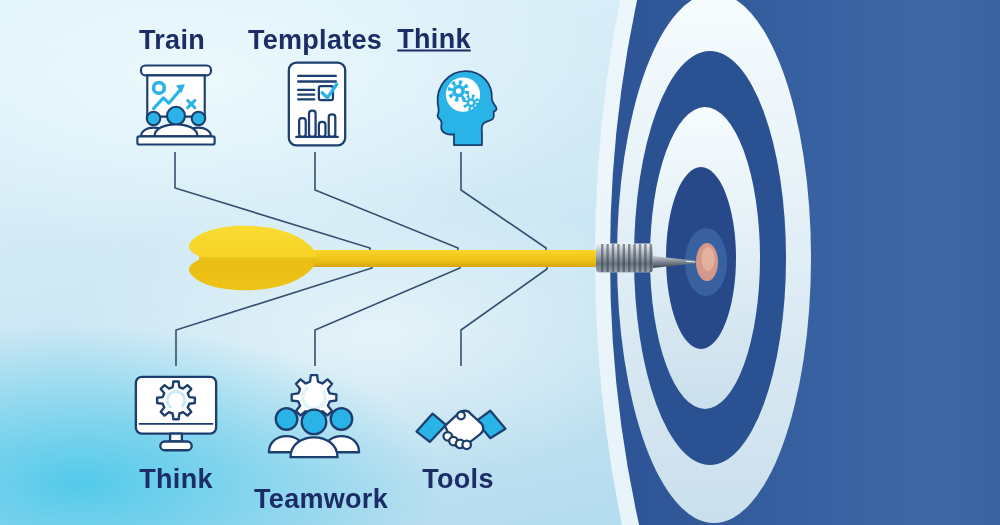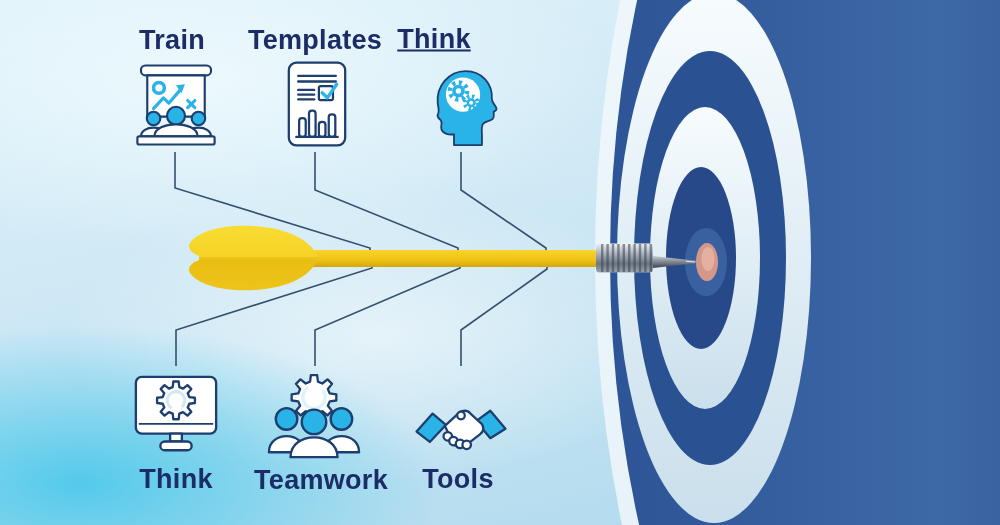--- a/index.html
+++ b/index.html
@@ -107,21 +107,21 @@
       </g>
       <polygon points="653,256 696,260.8 696,263.2 653,268" fill="url(#gradNeedle)"></polygon>
       <path d="M686 261.3 L695 262" stroke="#e8eef3" stroke-width="1" fill="none"></path>
     </g>
   </svg>
 
   <div class="lbl" style="left:172px; top:40px;">Train</div>
   <div class="lbl" style="left:315px; top:40px;">Templates</div>
   <div class="lbl" style="left:434px; top:39px;text-decoration:underline;">Think</div>
   <div class="lbl" style="left:176px; top:479px;">Think</div>
-  <div class="lbl" style="left:321px; top:480px;">Teamwork</div>
+  <div class="lbl" style="left:321px; top:499px;">Teamwork</div>
   <div class="lbl" style="left:458px; top:479px;">Tools</div>
 
   <svg class="icon" style="left:126px; top:61px;" width="100" height="88" viewBox="0 0 110 98">
     <rect class="ic-stroke" x="16" y="5" width="78" height="11" rx="5"></rect>
     <rect class="ic-stroke" x="23" y="16" width="64" height="46"></rect>
     <circle cx="36" cy="30" r="6" fill="#fff" stroke="#29b3e6" stroke-width="4"></circle>
     <polyline points="30,53 41,41 47,47 59,33" fill="none" stroke="#29b3e6" stroke-width="3.5" stroke-linecap="round" stroke-linejoin="round"></polyline>
     <path d="M55 27 L65 26 L61 36 Z" fill="#29b3e6"></path>
     <g stroke="#29b3e6" stroke-width="3.5" stroke-linecap="round">
       <line x1="68" y1="44" x2="76" y2="52"></line>

